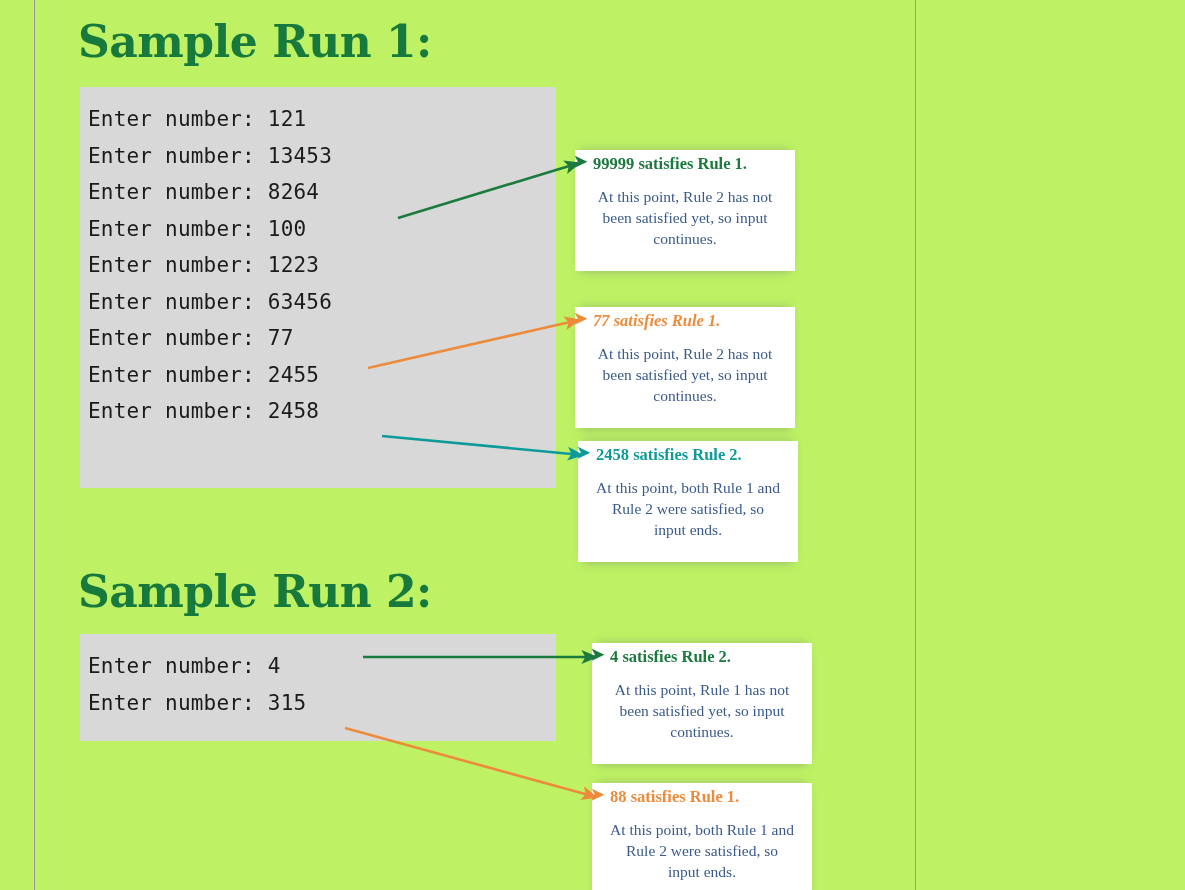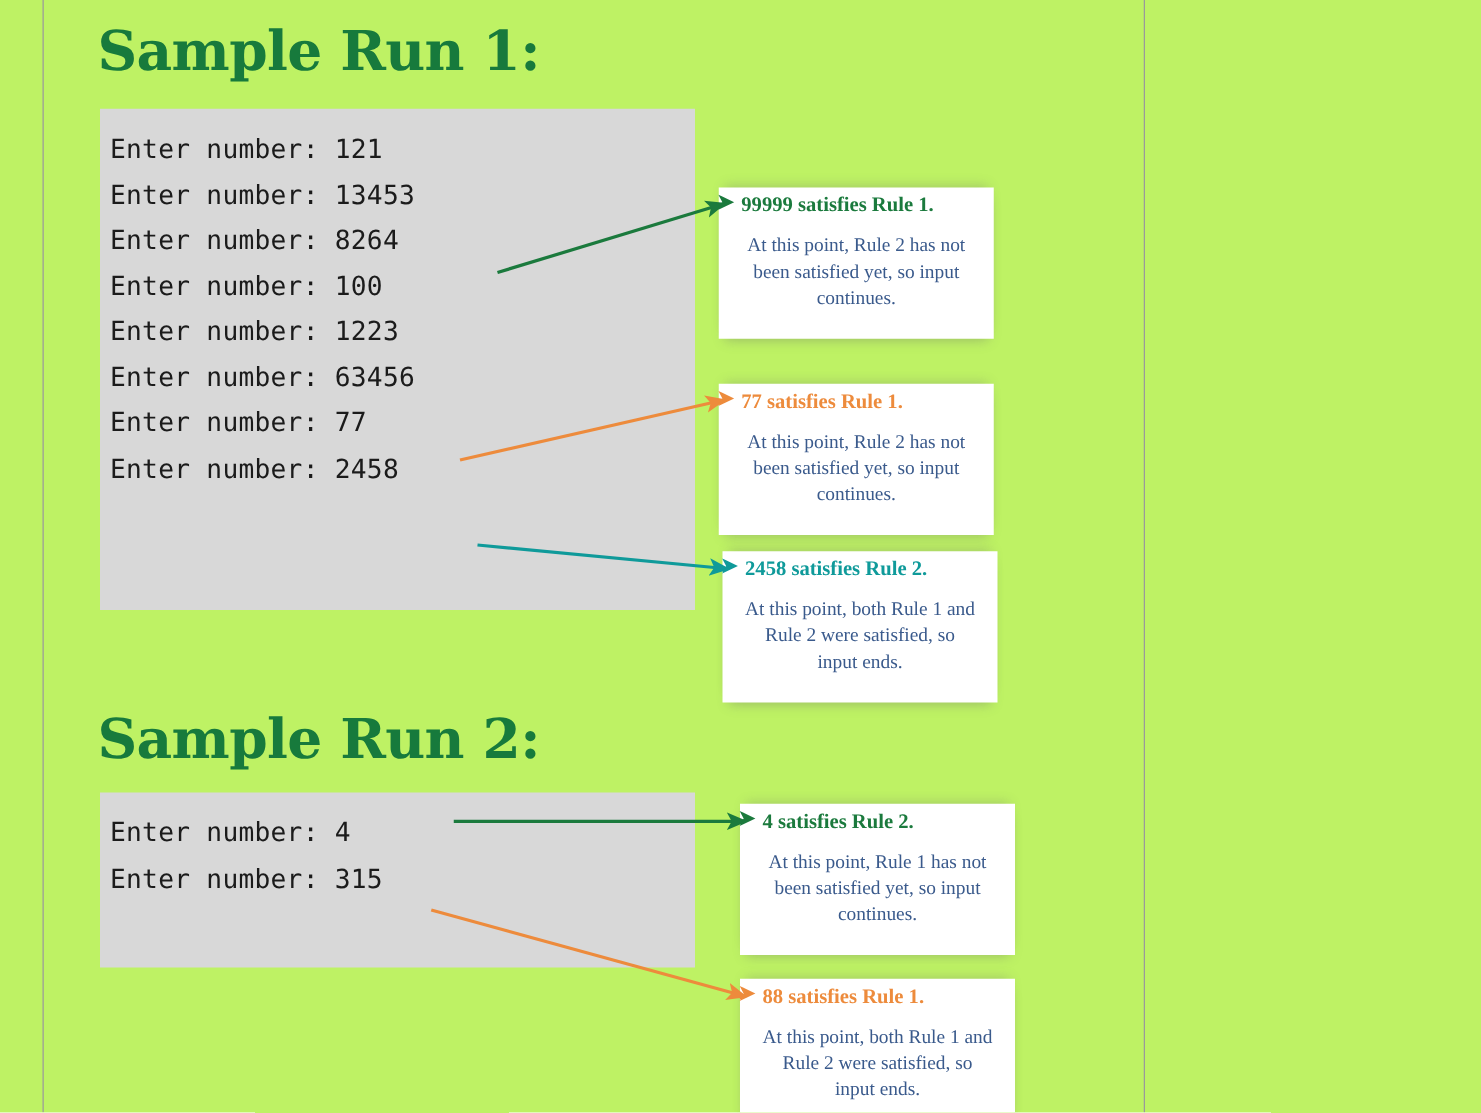--- a/index.html
+++ b/index.html
@@ -49,21 +49,21 @@
   
   .console {
     position: absolute;
     left: 80px;
     width: 476px;
     background: #d8d8d8;
     box-sizing: border-box;
     padding: 14px 0 14px 8px;
   }
   .console.c1 { top: 87px;  height: 401px; }
-  .console.c2 { top: 634px; height: 140px; }
+  .console.c2 { top: 634px; height: 107px; }
 
   .console-line {
     font-family: "DejaVu Sans Mono", "Liberation Mono", monospace;
     font-size: 21px;
     line-height: 36.5px;
     color: #1b1b1b;
     white-space: pre;
     letter-spacing: 0.2px;
   }
 
@@ -122,30 +122,31 @@
   <div class="run-heading h1">Sample Run 1:</div>
 
   <div class="console c1">
     <div class="console-line">Enter number: 121</div>
     <div class="console-line">Enter number: 13453</div>
     <div class="console-line">Enter number: 8264</div>
     <div class="console-line">Enter number: 100</div>
     <div class="console-line">Enter number: 1223</div>
     <div class="console-line">Enter number: 63456</div>
     <div class="console-line">Enter number: 77</div>
+    <div class="console-line">Enter number: 2455</div>
     <div class="console-line">Enter number: 2458</div>
   </div>
 
   <div class="callout" style="left:575px; top:150px;">
     <div class="c-title t-green" style="position:relative;">99999 satisfies Rule 1.</div>
     <div class="c-body">At this point, Rule 2 has not been satisfied yet, so input continues.</div>
   </div>
 
   <div class="callout" style="left:575px; top:307px;">
-    <div class="c-title t-orange" style="position:relative;">77 satisfies Rule 1.</div>
+    <div class="c-title t-orange" style="position:relative;font-style:italic;">77 satisfies Rule 1.</div>
     <div class="c-body">At this point, Rule 2 has not been satisfied yet, so input continues.</div>
   </div>
 
   <div class="callout" style="left:578px; top:441px;">
     <div class="c-title t-teal" style="position:relative;">2458 satisfies Rule 2.</div>
     <div class="c-body">At this point, both Rule 1 and Rule 2 were satisfied, so input ends.</div>
   </div>
 
   <div class="run-heading h2">Sample Run 2:</div>
 

